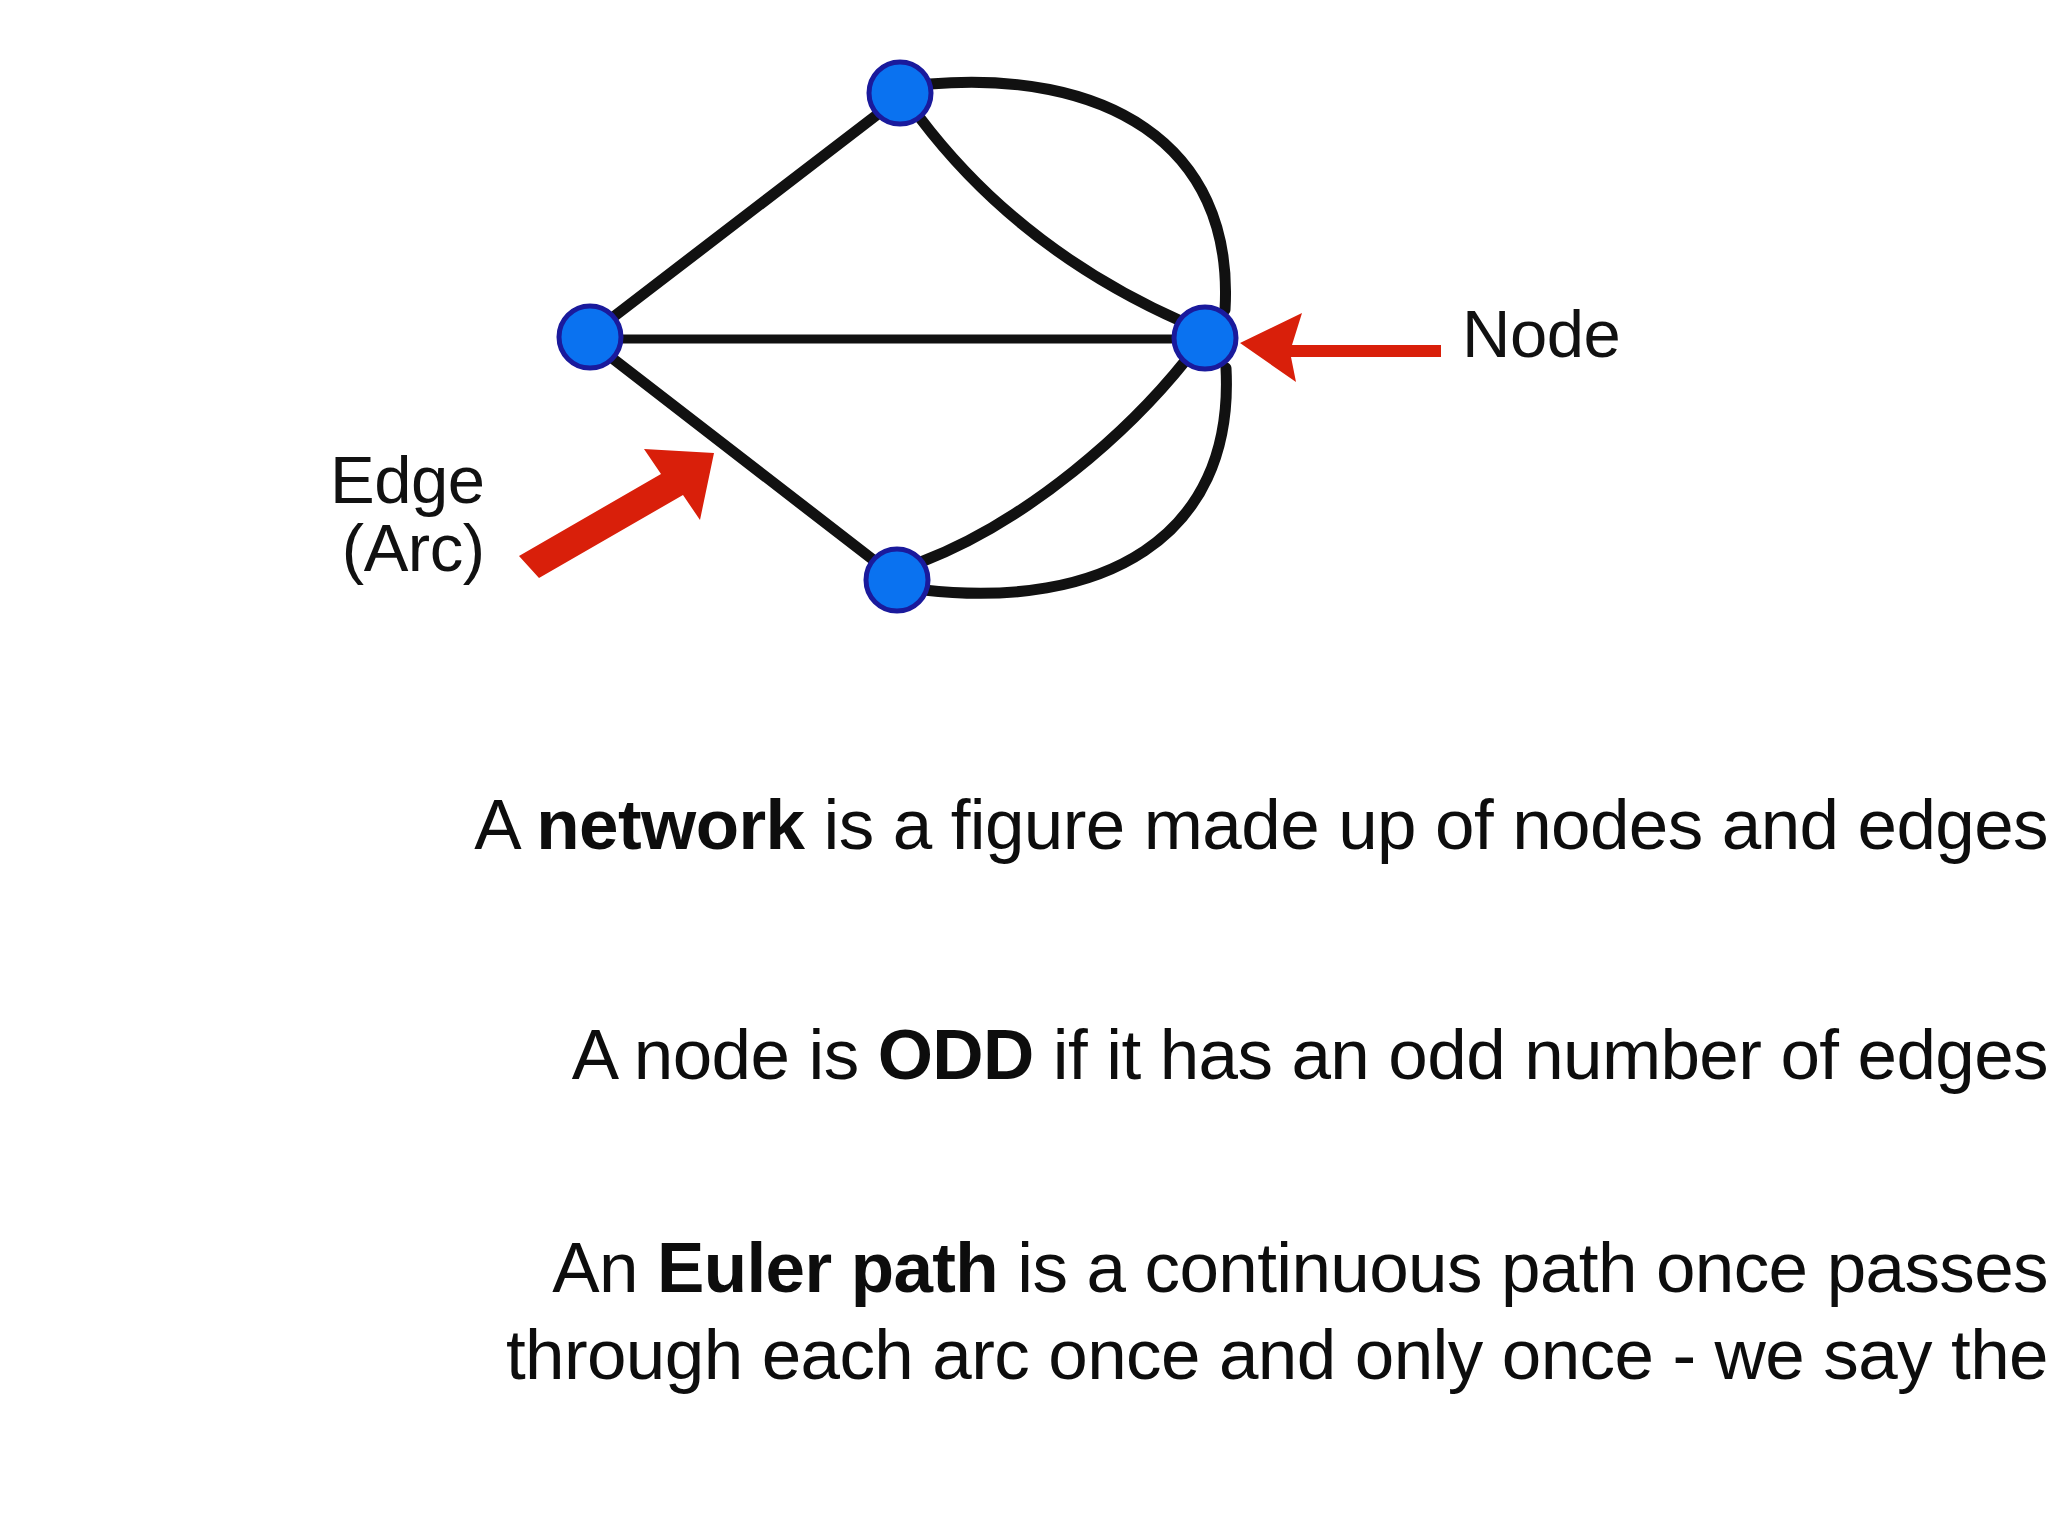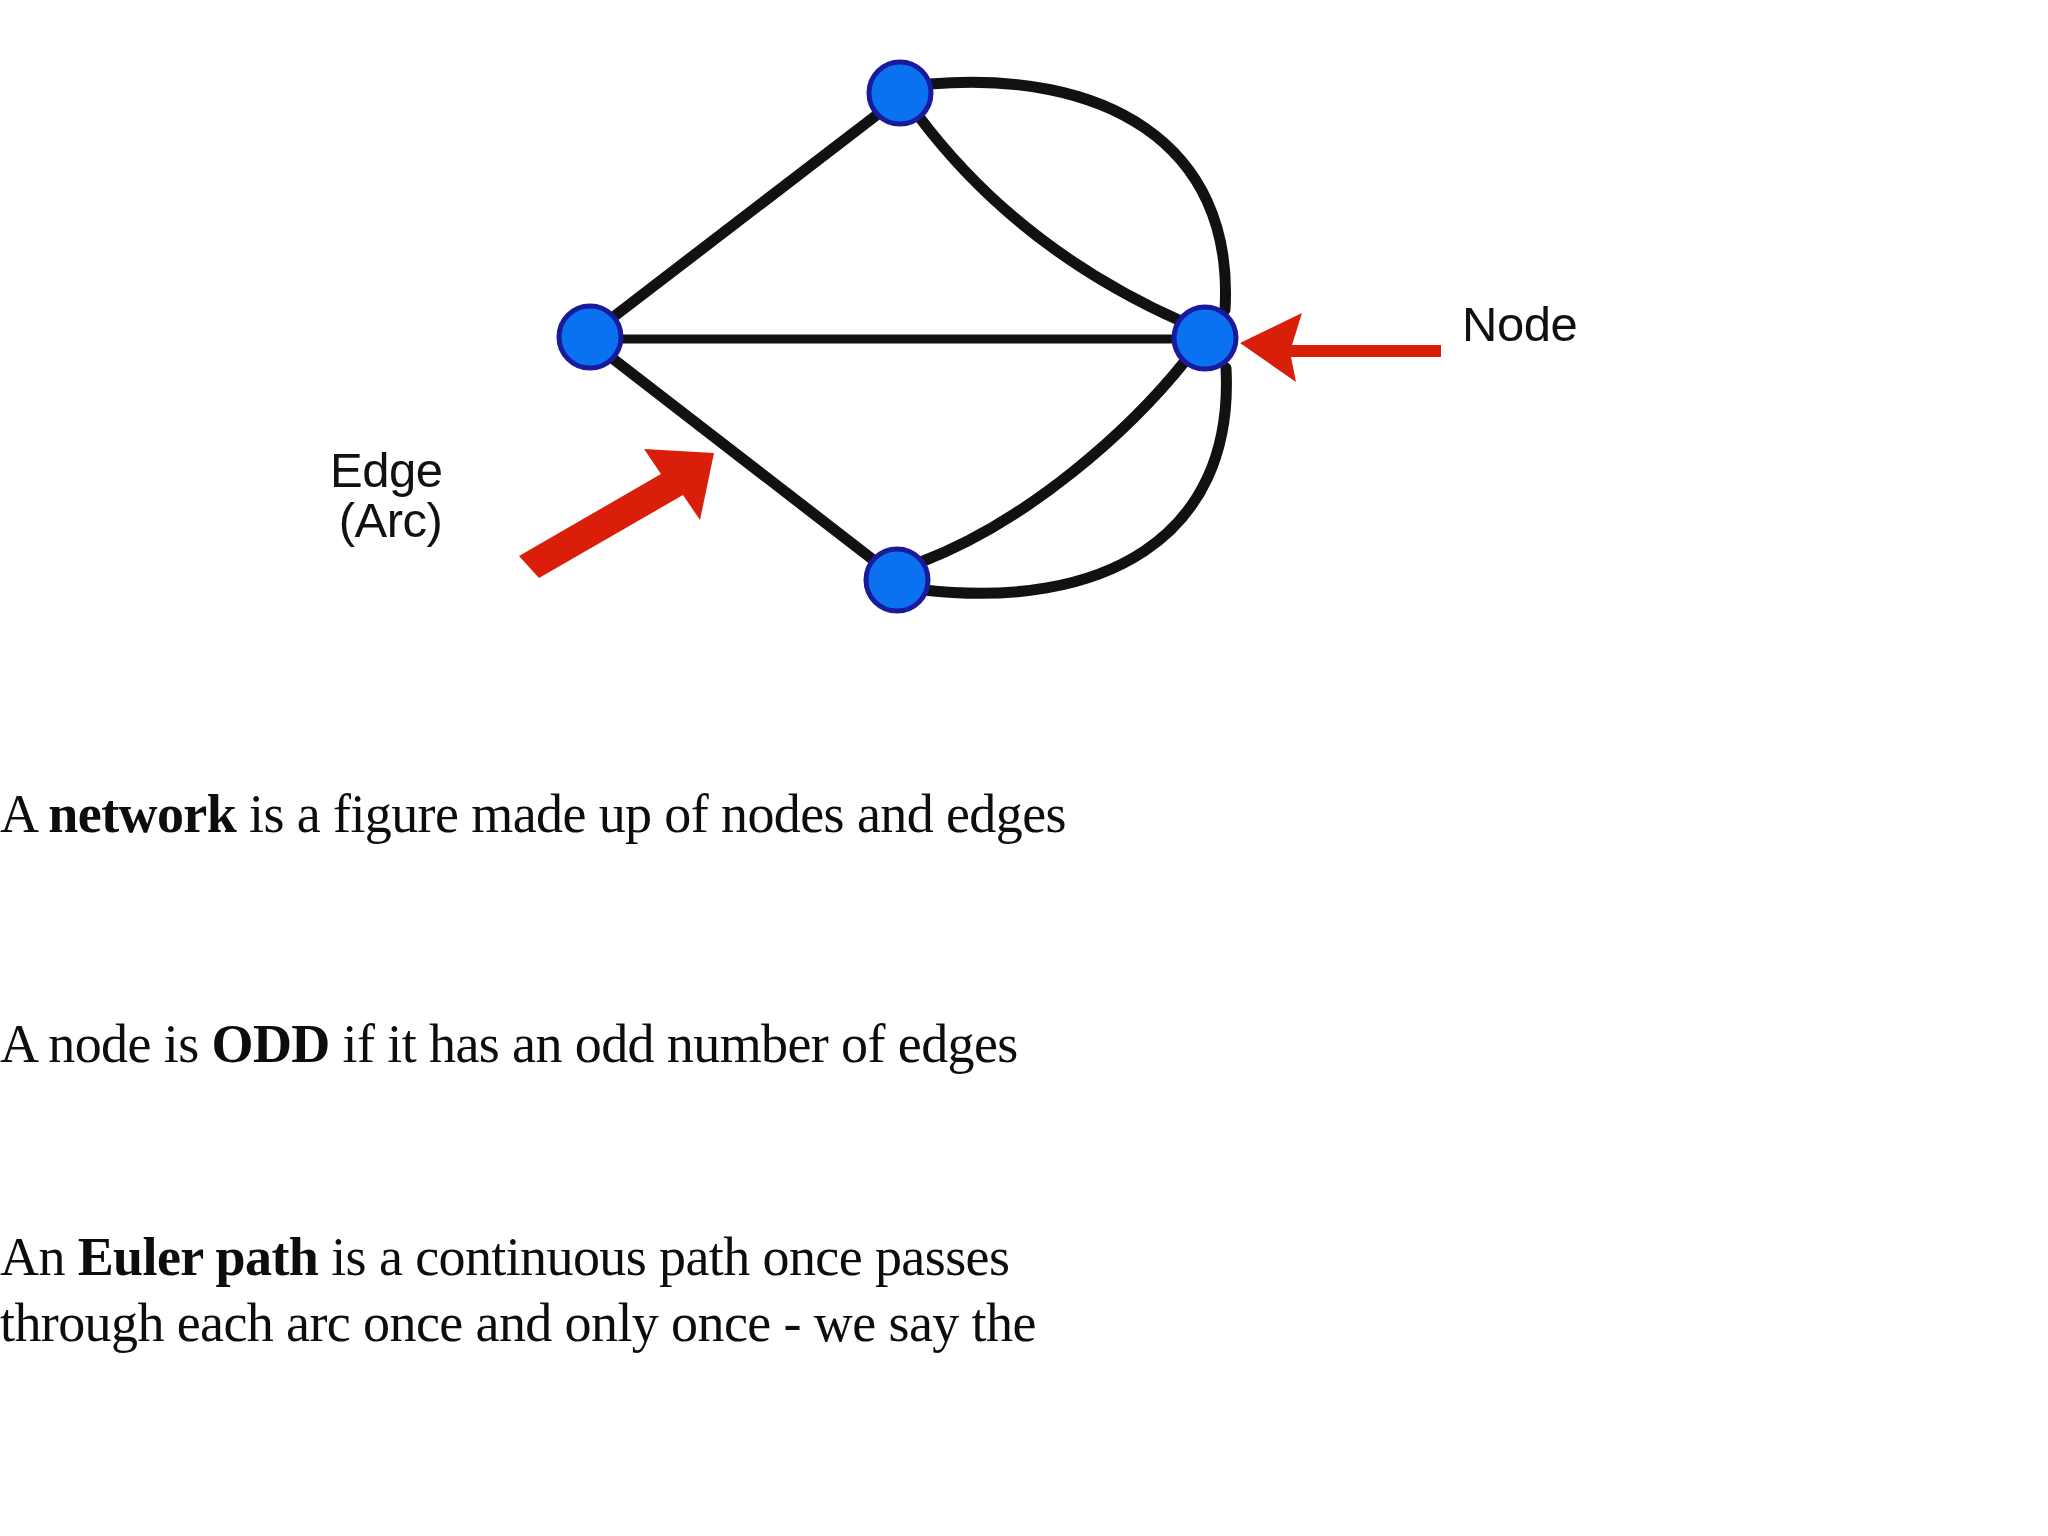--- a/index.html
+++ b/index.html
@@ -14,38 +14,38 @@
 
   
   .diagram-wrap{position:absolute;left:0;top:0;width:2048px;height:700px;}
   .diagram-svg{position:absolute;left:0;top:0;width:2048px;height:700px;}
 
   
   .callout{
     position:absolute;
     font-family:"Liberation Sans", sans-serif;
     font-weight:400;
-    font-size:49px;
+    font-size:67px;
     line-height:1.02;
     color:#111111;
     letter-spacing:-0.5px;
     white-space:nowrap;
   }
   #edge-callout{left:330px;top:446px;text-align:right;}
   #node-callout{left:1462px;top:300px;text-align:left;}
   .callout .l2{display:block;}
 
   
   .body-block{
     position:absolute;
     left:0;
     width:2048px;
-    text-align:left;
-    font-family:Liberation Serif, serif;
-    font-size:54px;
+    text-align:right;
+    font-family:Liberation Sans, sans-serif;
+    font-size:71px;
     line-height:1.22;
     color:#0d0d0d;
     letter-spacing:-0.6px;
   }
   #para-1{top:782px;}
   #para-2{top:1012px;}
   #para-3{top:1225px;}
   .body-block b{font-weight:700;}
   .para-line{display:block;}
 </style>

